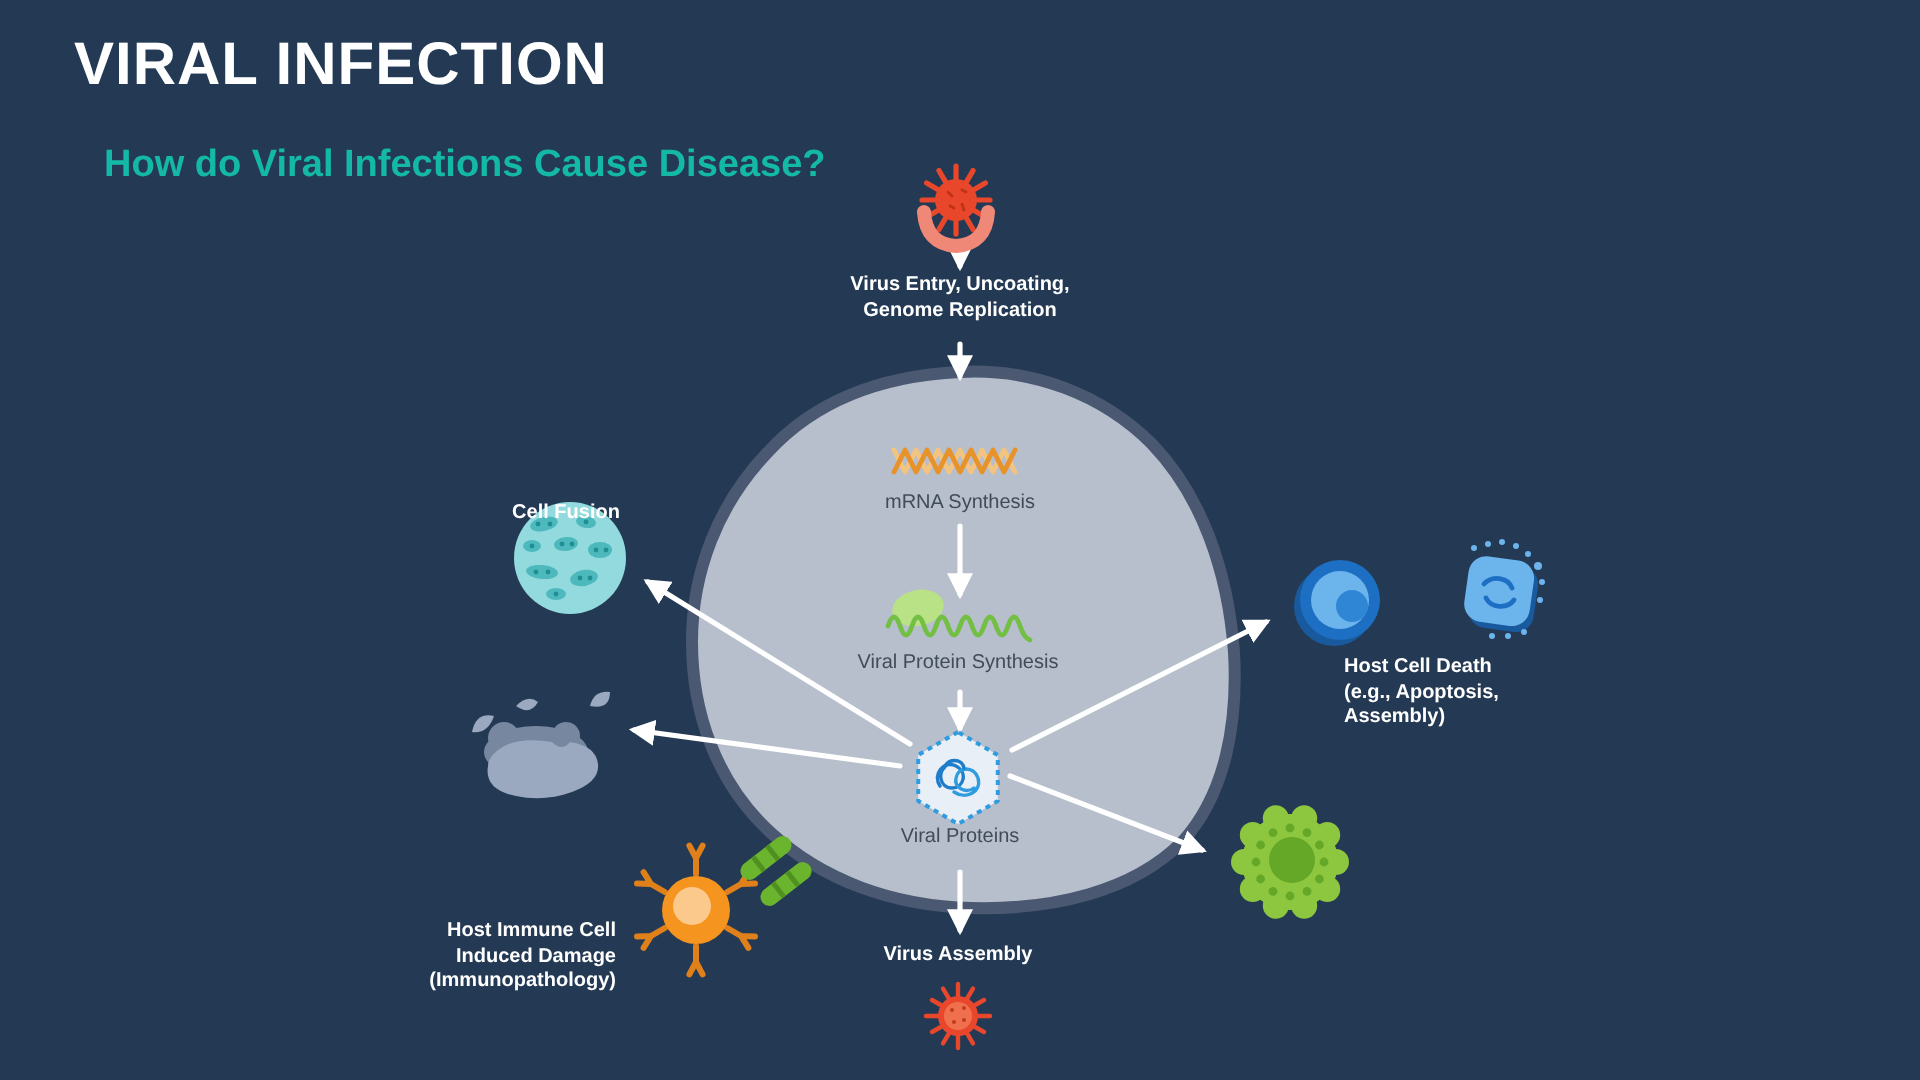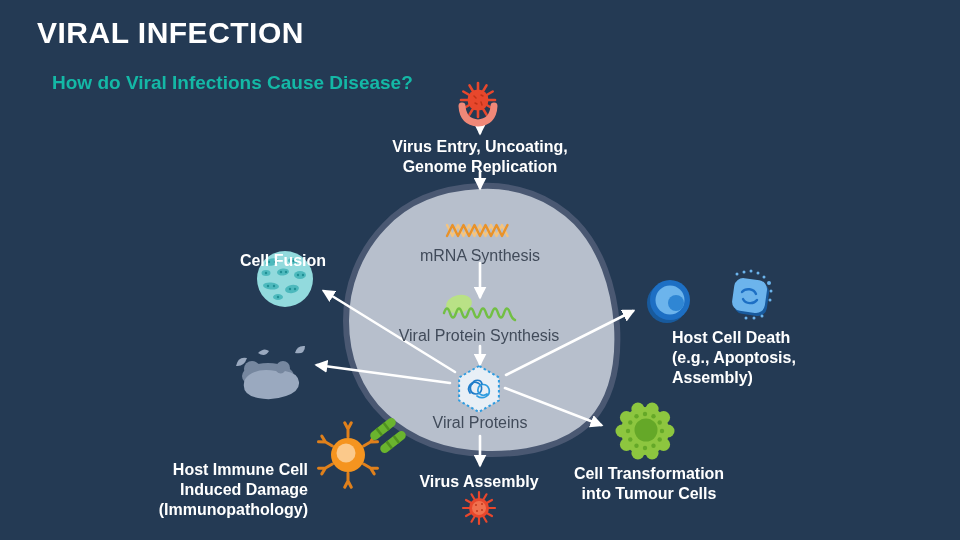--- a/index.html
+++ b/index.html
@@ -10,21 +10,21 @@
   .page-title{
     position:absolute;left:37px;top:16px;margin:0;color:#ffffff;
     font-size:30px;font-weight:700;letter-spacing:.5px;
   }
   .page-subtitle{
     position:absolute;left:40px;top:60px;margin:12px;color:#14b8a6;
     font-size:19px;font-weight:600;
   }
   .diagram-svg{position:absolute;left:0;top:0;}
   .label{
-    position:absolute;color:#ffffff;font-size:16px;line-height:1.25;font-weight:600;
+    position:absolute;color:#ffffff;font-size:10px;line-height:1.25;font-weight:600;
     white-space:pre-line;text-align:center;
   }
   .label.centered{transform:translateX(-50%);}
   .label.dark{color:#414b5a;font-weight:400;}
   .label.right{text-align:right;margin-left:20px;}
   .label.left{text-align:left;}
 </style>
 </head>
 <body>
 
@@ -262,16 +262,14 @@
   <div class="label centered dark" style="left:480px;top:413px;">Viral Proteins</div>
   <div class="label centered" style="left:479px;top:472px;">Virus Assembly</div>
 
   <div class="label centered" style="left:283px;top:231px;margin-top:20px;">Cell Fusion</div>
   <div class="label right" style="right:652px;top:460px;">Host Immune Cell
 Induced Damage
 (Immunopathology)</div>
   <div class="label left" style="left:672px;top:328px;">Host Cell Death
 (e.g., Apoptosis,
 Assembly)</div>
-  <div class="label centered" style="left:649px;top:464px;">Cell Transformation
-into Tumour Cells</div>
 
 </div>
 
 </body></html>

